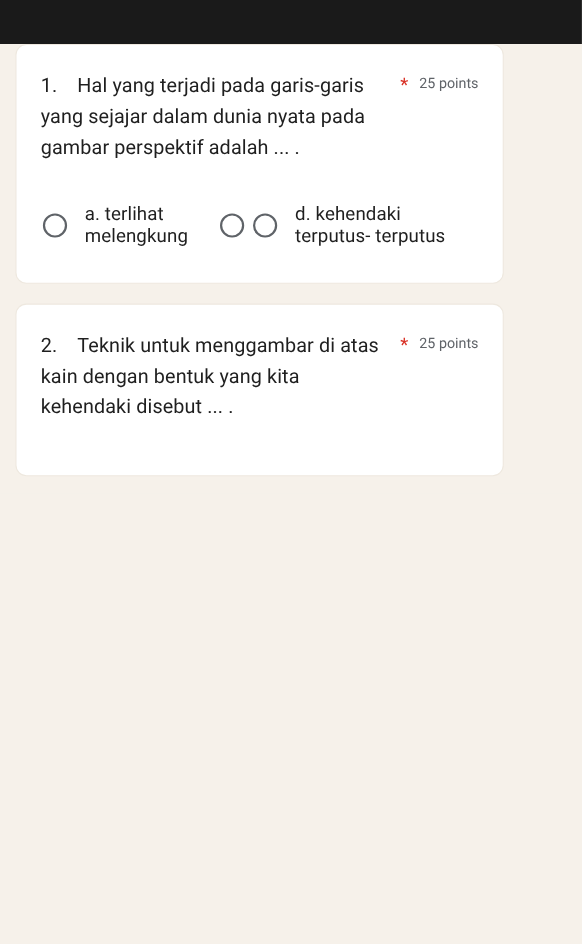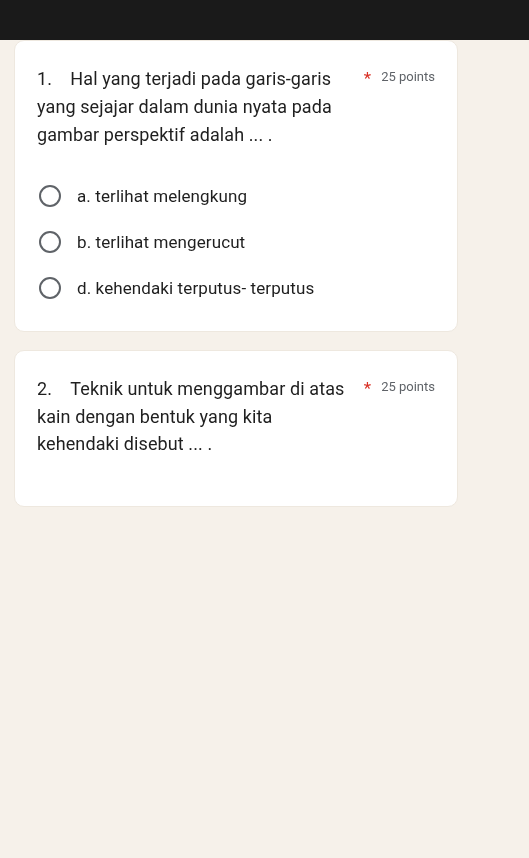--- a/index.html
+++ b/index.html
@@ -50,21 +50,21 @@
   }
   .points {
     color: #5f6368;
     font-size: 13px;
     line-height: 1.4;
     padding-top: 3px;
     white-space: nowrap;
   }
   .options {
     display: flex;
-    flex-direction: column;
+    flex-direction: row;
     gap: 4px;
   }
   .option {
     display: flex;
     align-items: center;
     gap: 16px;
     padding: 10px 2px;
     cursor: pointer;
   }
   .radio {
@@ -95,21 +95,20 @@
       <div class="req-star">*</div>
       <div class="points">25 points</div>
     </div>
     <div class="options">
       <div class="option">
         <div class="radio"></div>
         <div class="opt-label">a. terlihat melengkung</div>
       </div>
       <div class="option">
         <div class="radio"></div>
-        <div class="opt-label">b. terlihat mengerucut</div>
       </div>
       <div class="option">
         <div class="radio"></div>
         <div class="opt-label">d. kehendaki terputus- terputus</div>
       </div>
     </div>
   </div>
 
   <div class="card">
     <div class="q-header">

